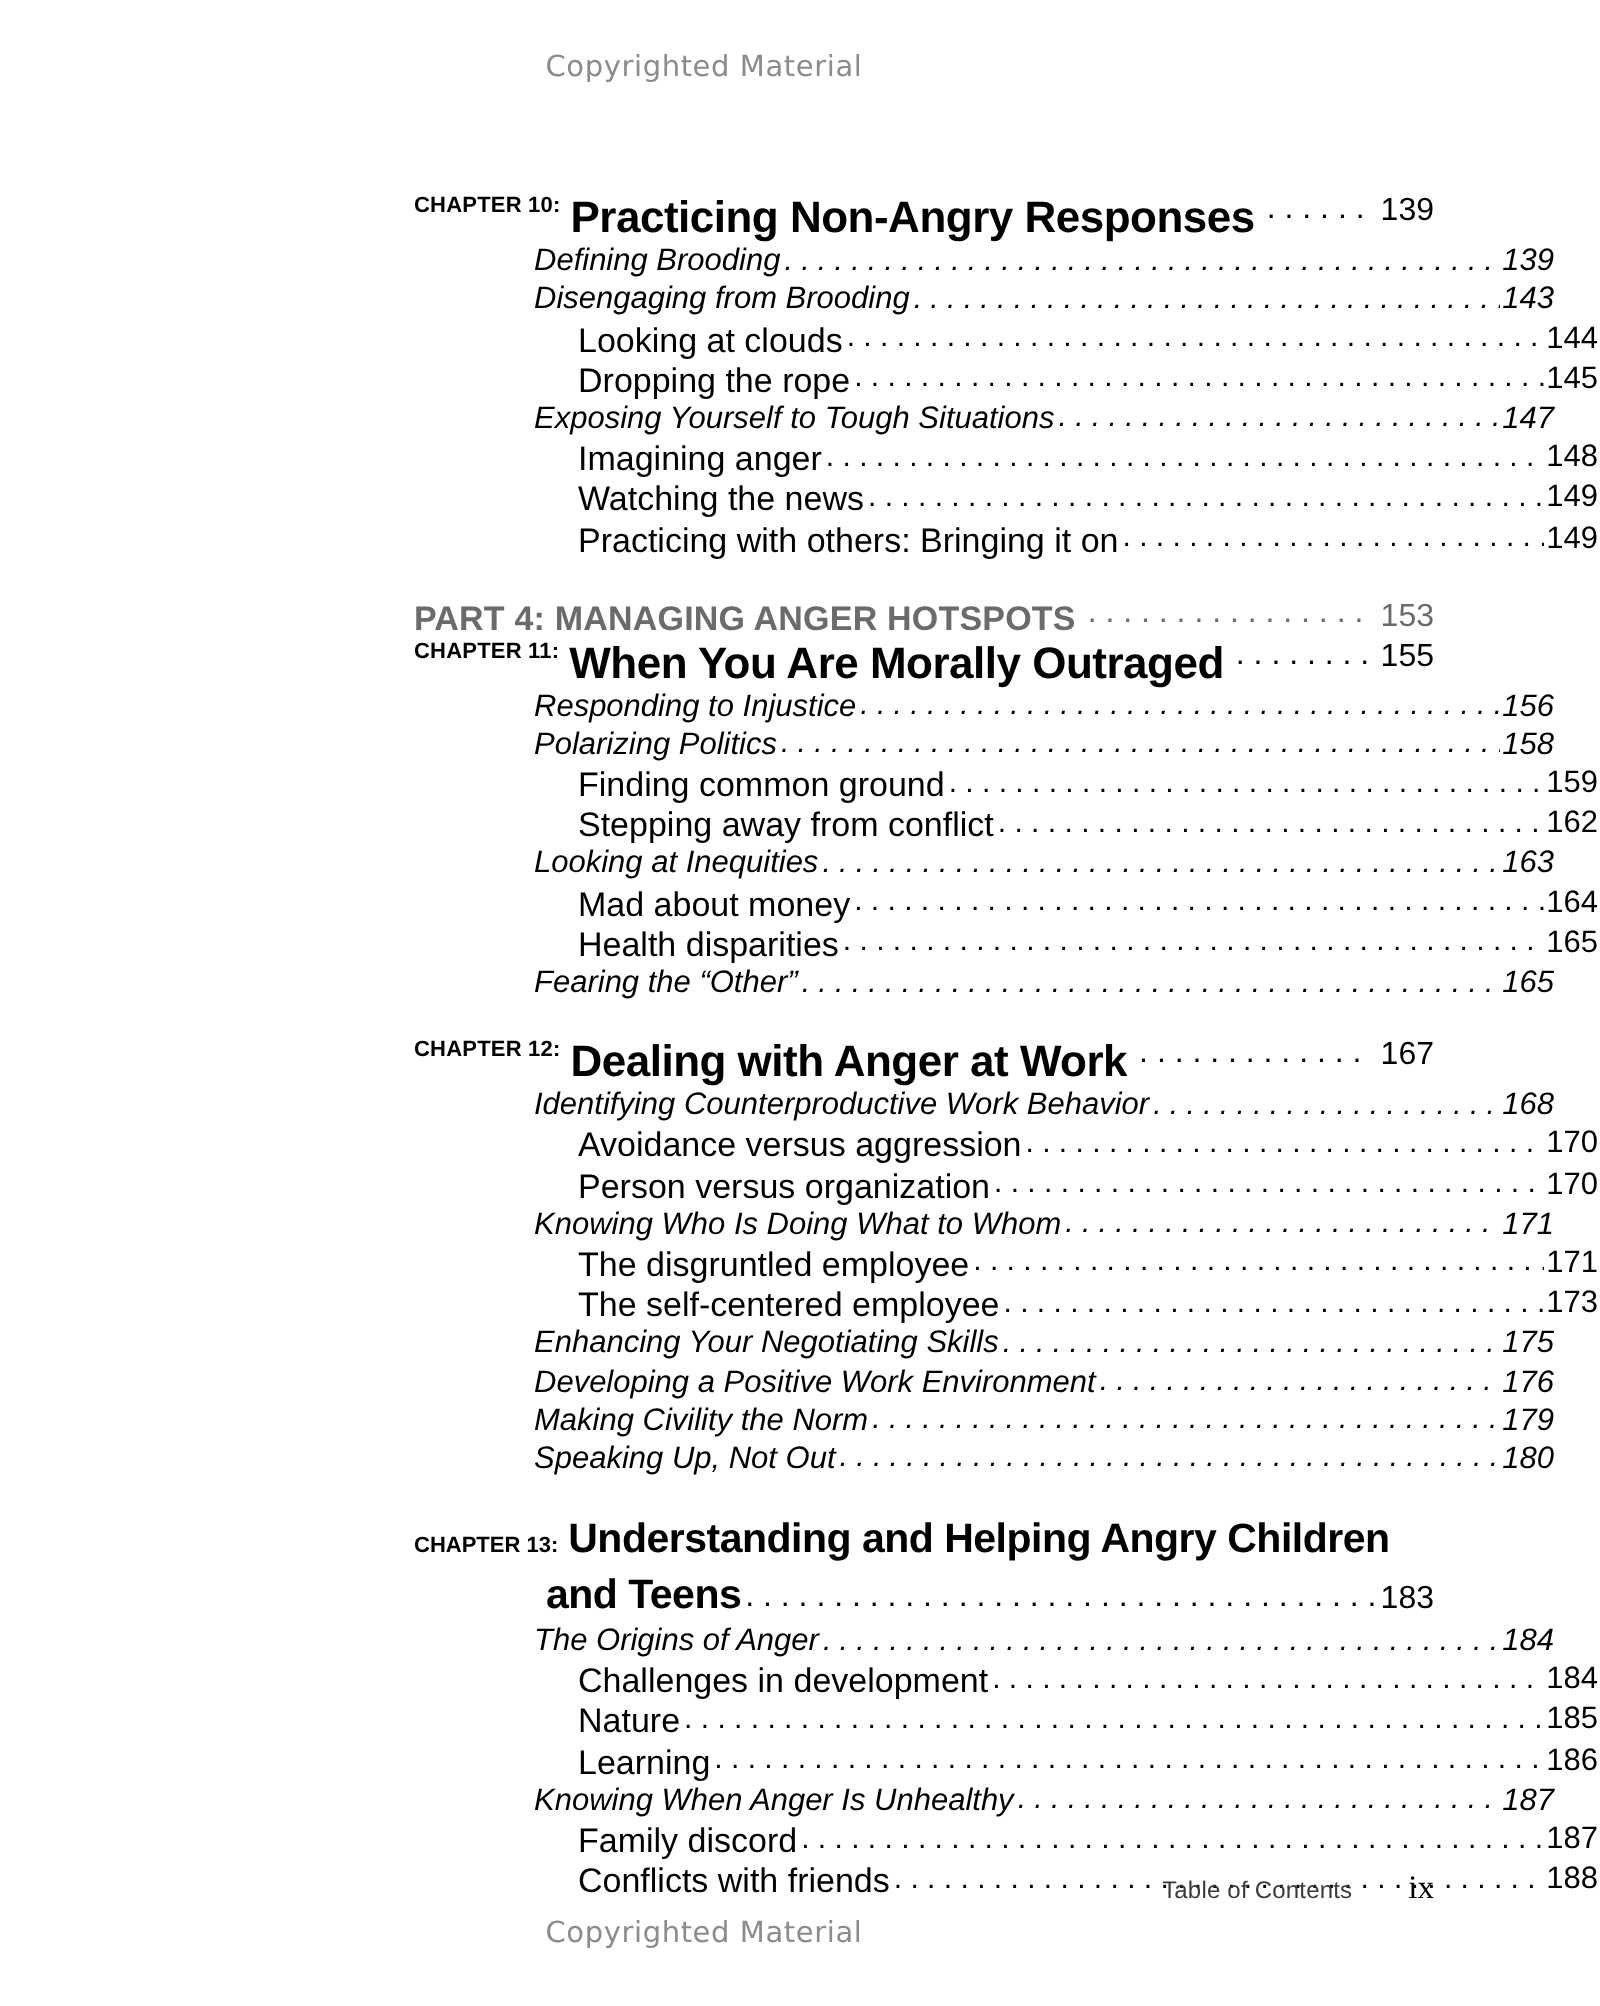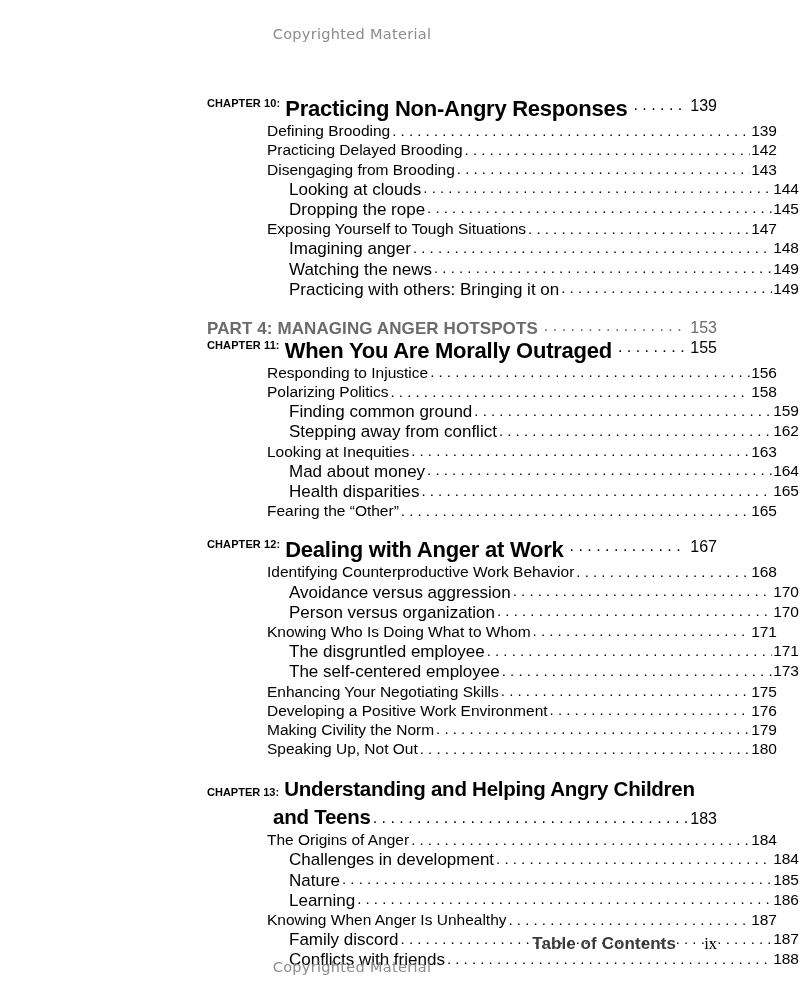--- a/index.html
+++ b/index.html
@@ -160,20 +160,21 @@
   .part .pagenum {
     font-size: 16px;
     color: #6b6b6b;
     padding-left: 5px;
   }
 
   
   .lvl1 {
     padding-left: 60px;
     margin-top: 3.2px;
+    font-style: italic;
   }
   .lvl1 .title {
     flex: 0 0 auto;
     font-size: 15.5px;
     white-space: nowrap;
     padding-right: 2px;
   }
 
   
   .lvl2 {
@@ -191,22 +192,22 @@
   .footer {
     position: absolute;
     left: 207px;
     top: 934px;
     width: 510px;
     display: flex;
     align-items: baseline;
     justify-content: flex-end;
   }
   .footer .label {
-    font-size: 17px;
-    font-weight: bold;
+    font-size: 12px;
+    font-weight: normal;
     color: #3a3a3a;
     letter-spacing: 0.1px;
   }
   .footer .folio {
     font-size: 16.5px;
     color: #000;
     margin-left: 28px;
     font-family: "Liberation Serif", serif;
   }
 </style>
@@ -219,25 +220,20 @@
     <div class="row chapter">
       <span class="label">CHAPTER 10:</span>
       <span class="title">Practicing Non-Angry Responses</span>
       <span class="leader"></span>
       <span class="pagenum">139</span>
     </div>
     <div class="row lvl1">
       <span class="title">Defining Brooding</span>
       <span class="leader"></span>
       <span class="pagenum">139</span>
-    </div>
-    <div class="row lvl1">
-      <span class="title">Practicing Delayed Brooding</span>
-      <span class="leader"></span>
-      <span class="pagenum">142</span>
     </div>
     <div class="row lvl1">
       <span class="title">Disengaging from Brooding</span>
       <span class="leader"></span>
       <span class="pagenum">143</span>
     </div>
     <div class="row lvl2">
       <span class="title">Looking at clouds</span>
       <span class="leader"></span>
       <span class="pagenum">144</span>

